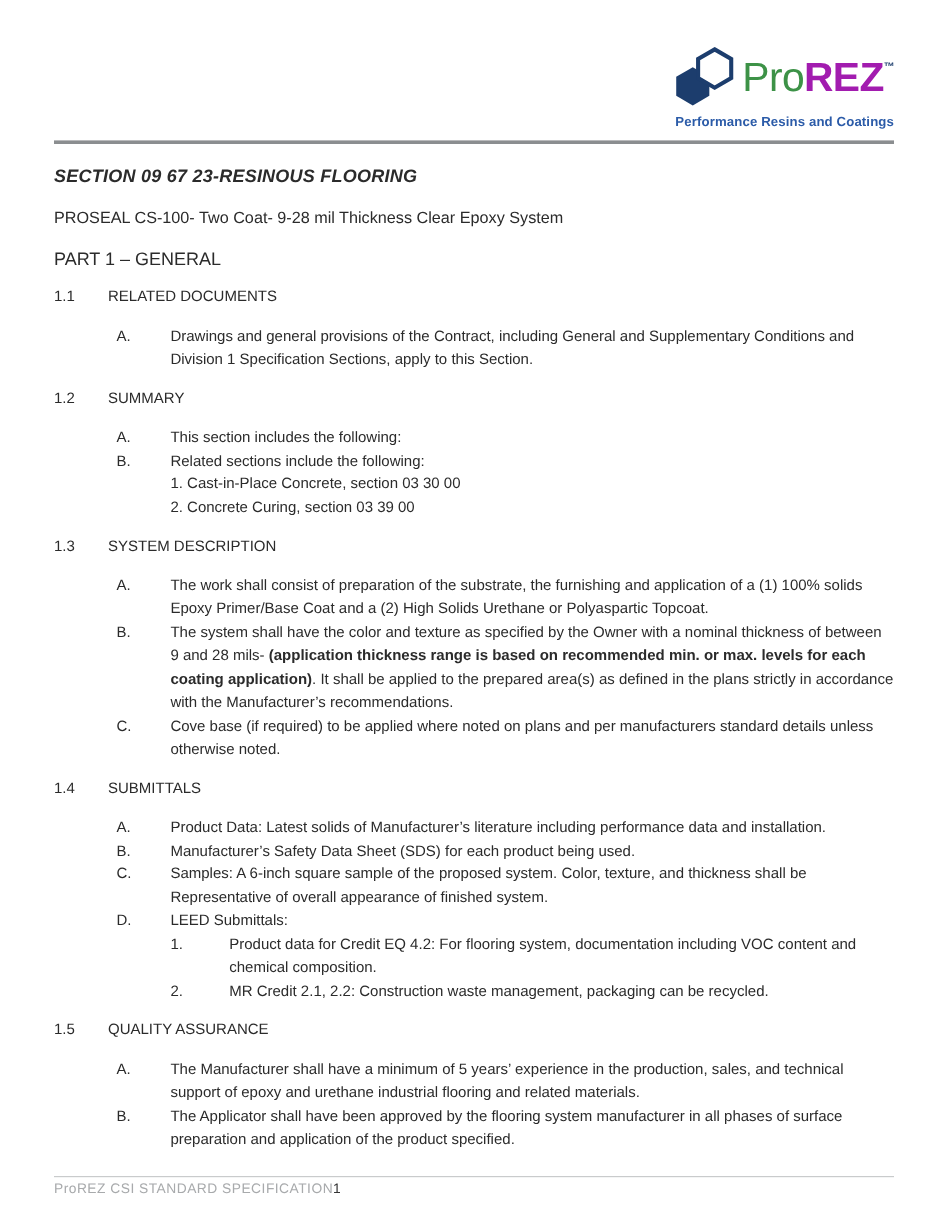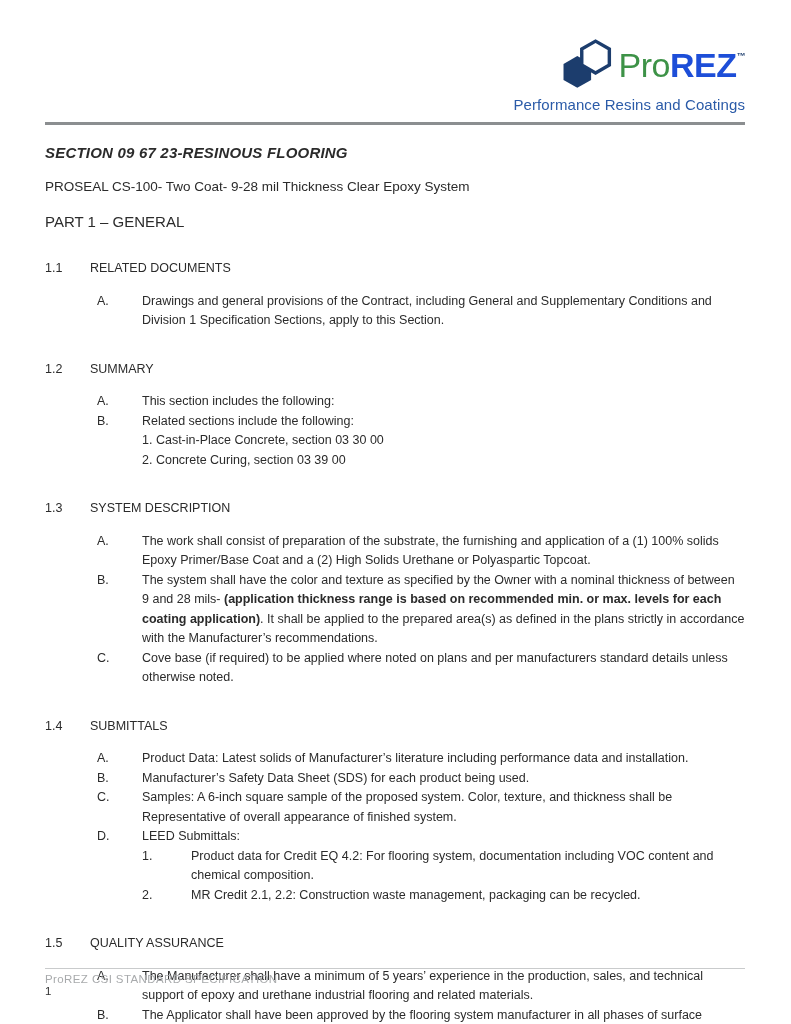--- a/index.html
+++ b/index.html
@@ -11,59 +11,59 @@
   }
   
   .header { padding:36px 46px 0 45px; }
   .logo-block { display:flex; flex-direction:column; align-items:flex-end; }
   .logo-row { display:flex; align-items:center; gap:5px; }
   .logo-hex svg { display:block; }
   .wordmark { font-size:34px; line-height:1; letter-spacing:-0.5px; white-space:nowrap; }
   .wordmark .pro { font-weight:400; }
   .wordmark .rez { font-weight:700; }
   .tm { font-size:9px; vertical-align:18px; font-weight:700; }
-  .tagline { font-size:15px; margin-top:3px; letter-spacing:0.1px; }
+  .tagline { font-size:11px; margin-top:3px; letter-spacing:0.1px;font-weight:bold; }
   .header-rule { height:3px; background:#8b8e90; margin-top:9px; }
   
   .content { padding:0 46px 0 45px; }
   .title1 { margin-top:19px; font-size:15px; font-weight:700; letter-spacing:0.2px;font-style:italic; }
   .title2 { margin-top:18px; font-size:13.5px; font-weight:400; }
   .part   { margin-top:19px; font-size:15px; }
   
-  .section { margin-top:29px; font-size:12.5px; line-height:19.5px; }
+  .section { margin-top:13px; font-size:12.5px; line-height:19.5px; }
   .sec-heading { display:grid; grid-template-columns:45px 1fr; margin-bottom:13px; }
   .item { display:grid; grid-template-columns:45px 1fr; margin-left:52px; }
   .item-body p { display:inline; }
   .item-line { display:block; }
   .subitem { display:grid; grid-template-columns:49px 1fr; }
   .b { font-weight:700; }
   
   .footer {
     position:absolute; left:45px; right:46px; bottom:27px;
     border-top:1px solid #c9cbcc; padding-top:4px;
-    display:flex; justify-content:flex-start; align-items:baseline;flex-direction:column;
+    display:flex; justify-content:flex-start; align-items:baseline;
   }
   .footer-label { color:#a8aaac; font-size:11.5px; letter-spacing:0.4px; }
   .footer-page { color:#333333; font-size:11.5px; }
 </style>
 </head>
 <body>
 
 <div class="page">
 
   <div class="header">
     <div class="logo-block">
       <div class="logo-row">
         <span class="logo-hex">
           <svg width="54" height="57" viewBox="0 0 94 100">
             <polygon points="30,35 54.2,49 54.2,77 30,91 5.8,77 5.8,49" fill="#1c3d6d"></polygon>
             <polygon points="62,9 86.2,23 86.2,51 62,65 37.8,51 37.8,23" fill="#ffffff" stroke="#1c3d6d" stroke-width="6"></polygon>
           </svg>
         </span>
-        <span class="wordmark"><span class="pro" style="color:#3d9247">Pro</span><span class="rez" style="color:#1d4ed8">REZ</span><span class="tm" style="color:#1c3d6d">™</span></span>
+        <span class="wordmark"><span class="pro" style="color:#3d9247">Pro</span><span class="rez" style="color:#a21caf">REZ</span><span class="tm" style="color:#1c3d6d">™</span></span>
       </div>
       <div class="tagline" style="color:#2b5ba8">Performance Resins and Coatings</div>
     </div>
     <div class="header-rule"></div>
   </div>
 
   <div class="content">
     <div class="title1">SECTION 09 67 23-RESINOUS FLOORING</div>
     <div class="title2">PROSEAL CS-100- Two Coat- 9-28 mil Thickness Clear Epoxy System</div>
     <div class="part">PART 1 – GENERAL</div>

